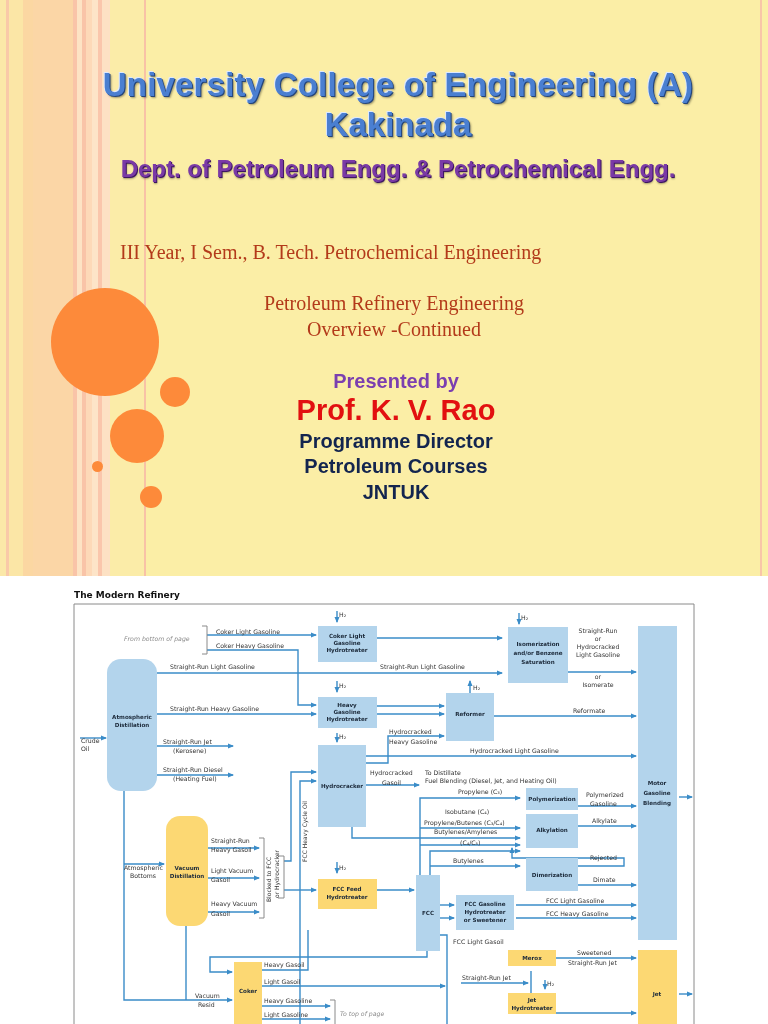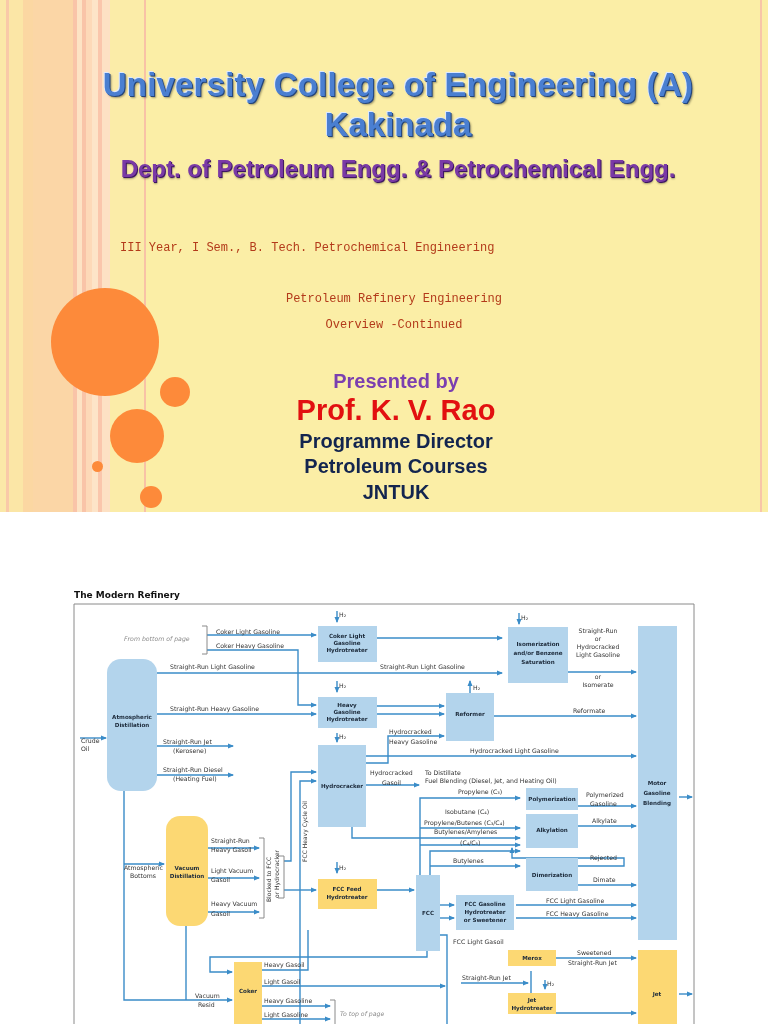--- a/index.html
+++ b/index.html
@@ -1,24 +1,24 @@
 <!DOCTYPE html>
 <html><head>
 <meta charset="utf-8">
 <style>
   html, body { margin:0; padding:0; }
   body { width:768px; height:1024px; overflow:hidden; position:relative; background:#ffffff; font-family:"Liberation Sans", sans-serif; }
-  .slide { position:absolute; left:0; top:0; width:768px; height:512px; background:#fbeea6; overflow:hidden; }
+  .slide { position:absolute; left:0; top:0; width:768px; height:576px; background:#fbeea6; overflow:hidden; }
   .stripe { position:absolute; top:0; height:576px; }
   .circle { position:absolute; border-radius:50%; background:#fd8a3a; }
   .title1 { position:absolute; left:0; width:768px; text-align:center; font-family:"Liberation Sans", sans-serif; font-weight:bold; color:#4a7fd1; text-shadow: 1px 1px 0 #24457a, 2px 2px 2px rgba(0,0,0,0.35), -1px -1px 0 #dce8ff; }
   .t-univ { top:66px; font-size:33px; letter-spacing:0.2px; left:14px; }
   .t-kak { top:106px; font-size:33px; left:14px; }
   .t-dept { top:155px; font-size:24px; color:#7a3aa6; text-shadow: 1px 1px 0 #3d1561, 1px 2px 2px rgba(0,0,0,0.35); left:14px; }
-  .red-line { position:absolute; left:0; width:768px; text-align:center; color:#b33a1a; font-family:Liberation Mono, monospace; font-size:12px; }
+  .red-line { position:absolute; left:0; width:768px; text-align:center; color:#b33a1a; font-family:Liberation Serif, serif; font-size:20px; }
   .ry1 { top:241px; left:120px; width:520px; text-align:left; }
   .ry2 { top:292px; left:10px; }
   .ry3 { top:318px; left:10px; }
   .pres { position:absolute; left:12px; width:768px; text-align:center; top:370px; font-size:20px; font-weight:bold; color:#7b3fb0; }
   .prof { position:absolute; left:12px; width:768px; text-align:center; top:394px; font-size:29px; font-weight:bold; color:#e21010; }
   .blue-line { position:absolute; left:12px; width:768px; text-align:center; font-size:20px; font-weight:bold; color:#13254f; }
   .b1 { top:430px; } .b2 { top:455px; } .b3 { top:481px; }
 
   .diagram { position:absolute; left:0; top:576px; width:768px; height:448px; background:#ffffff;padding-left:36px; }
   .diag-title { position:absolute; left:74px; top:14px; font-size:9px; font-weight:bold; color:#111; font-family:"DejaVu Sans", sans-serif; }

